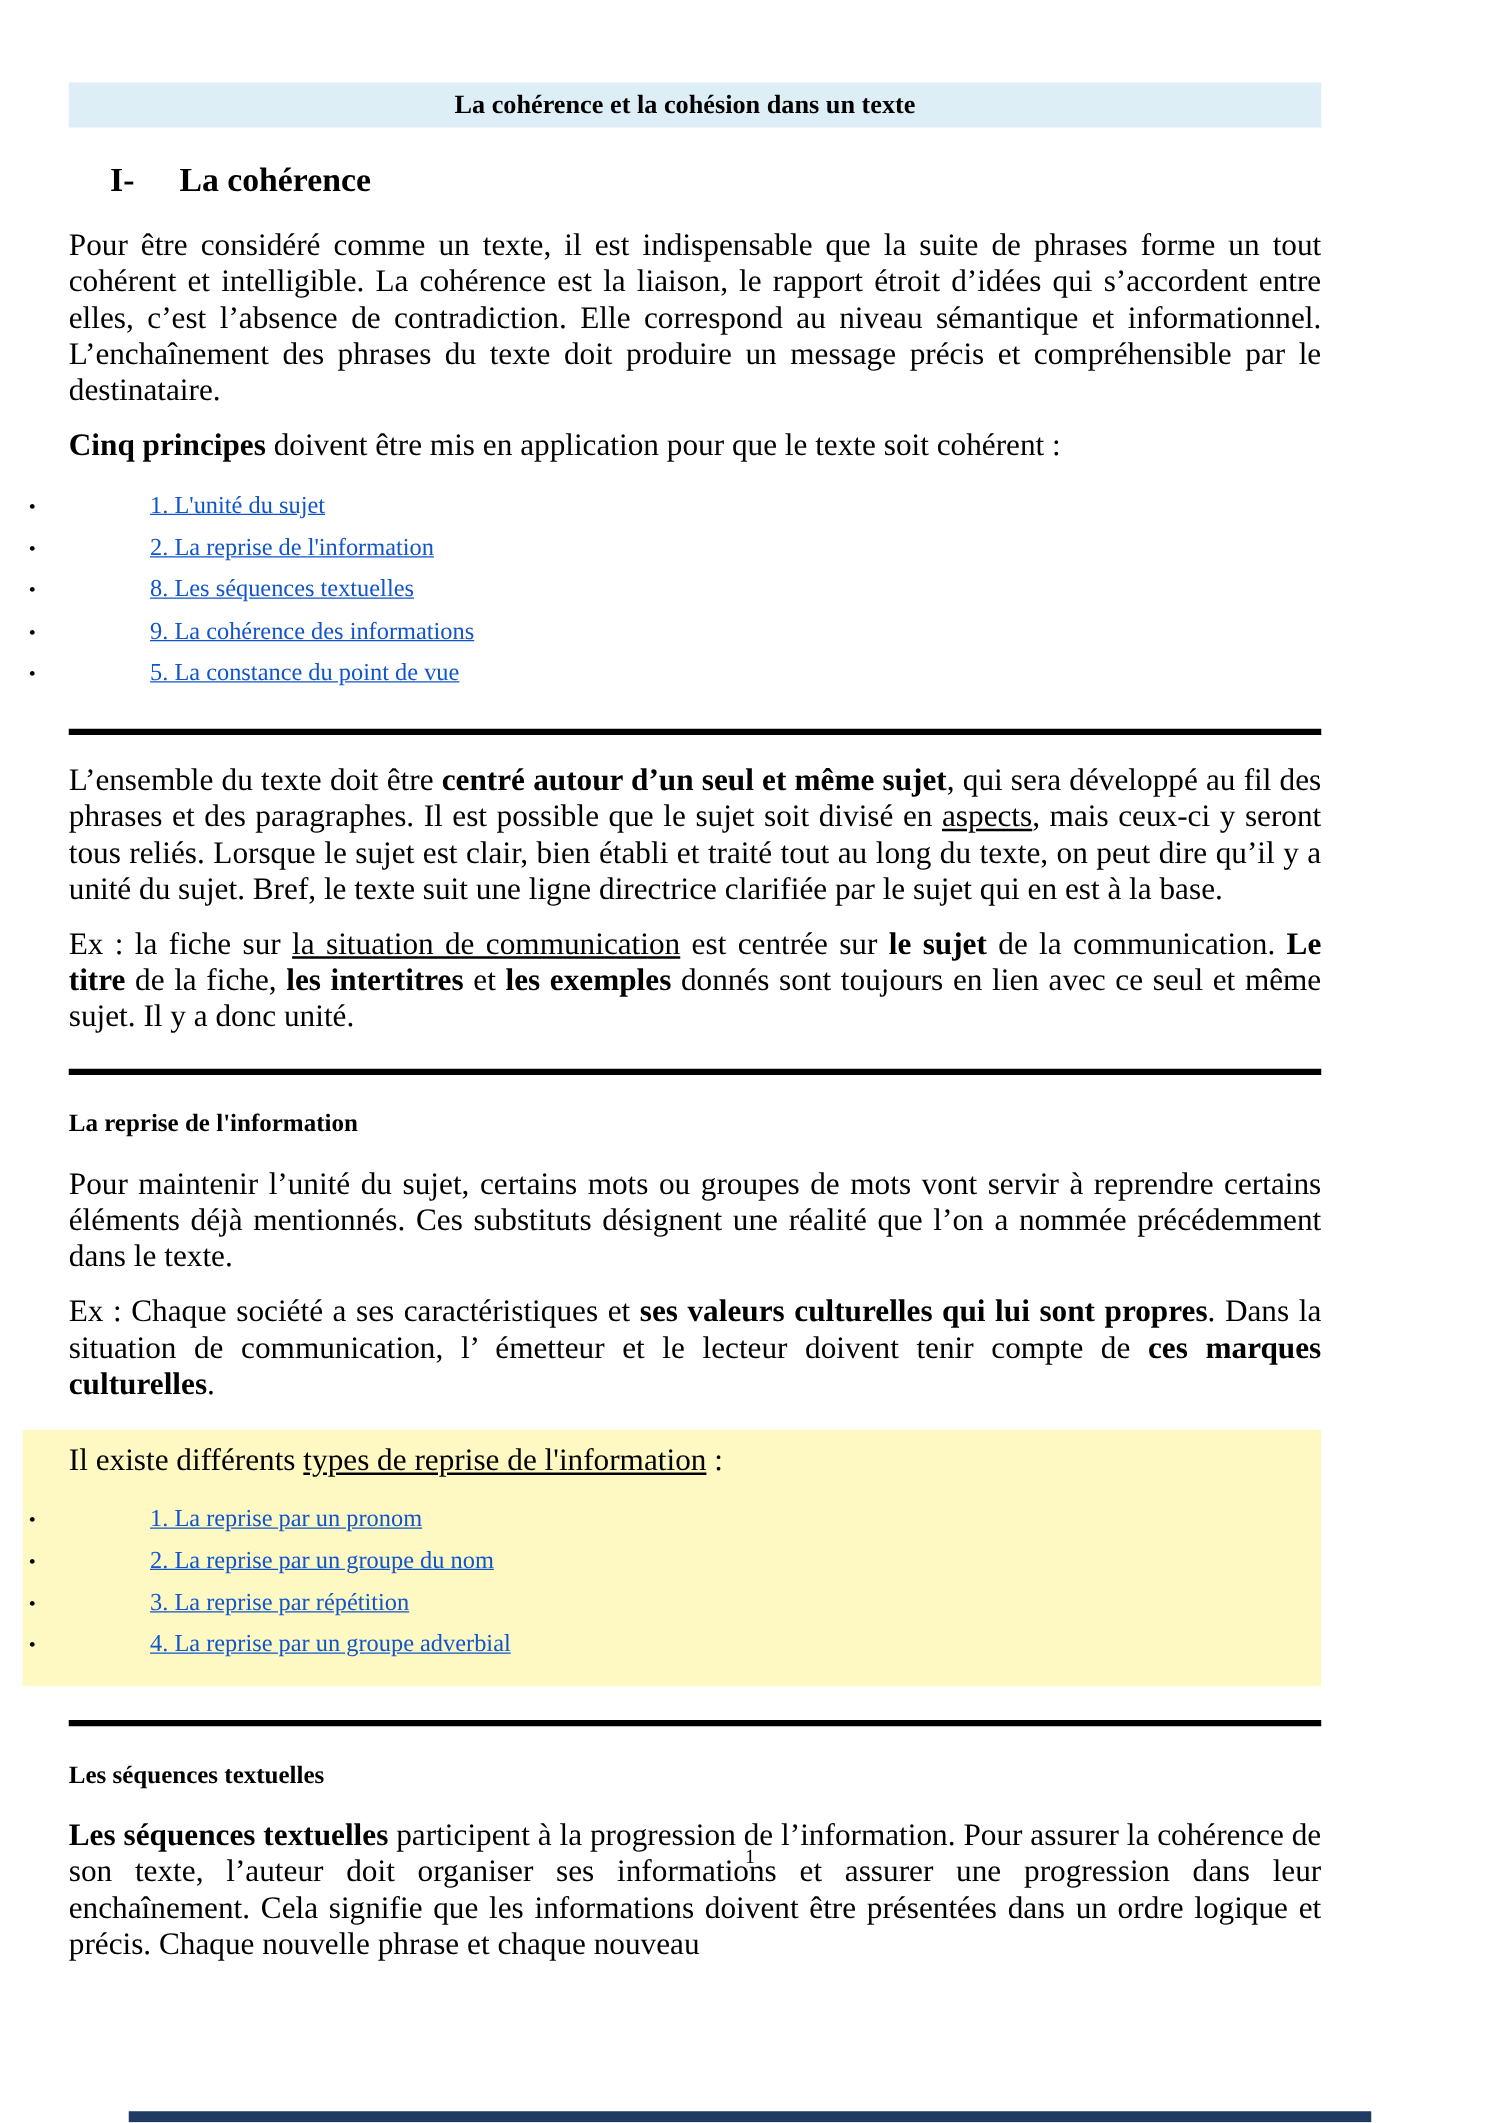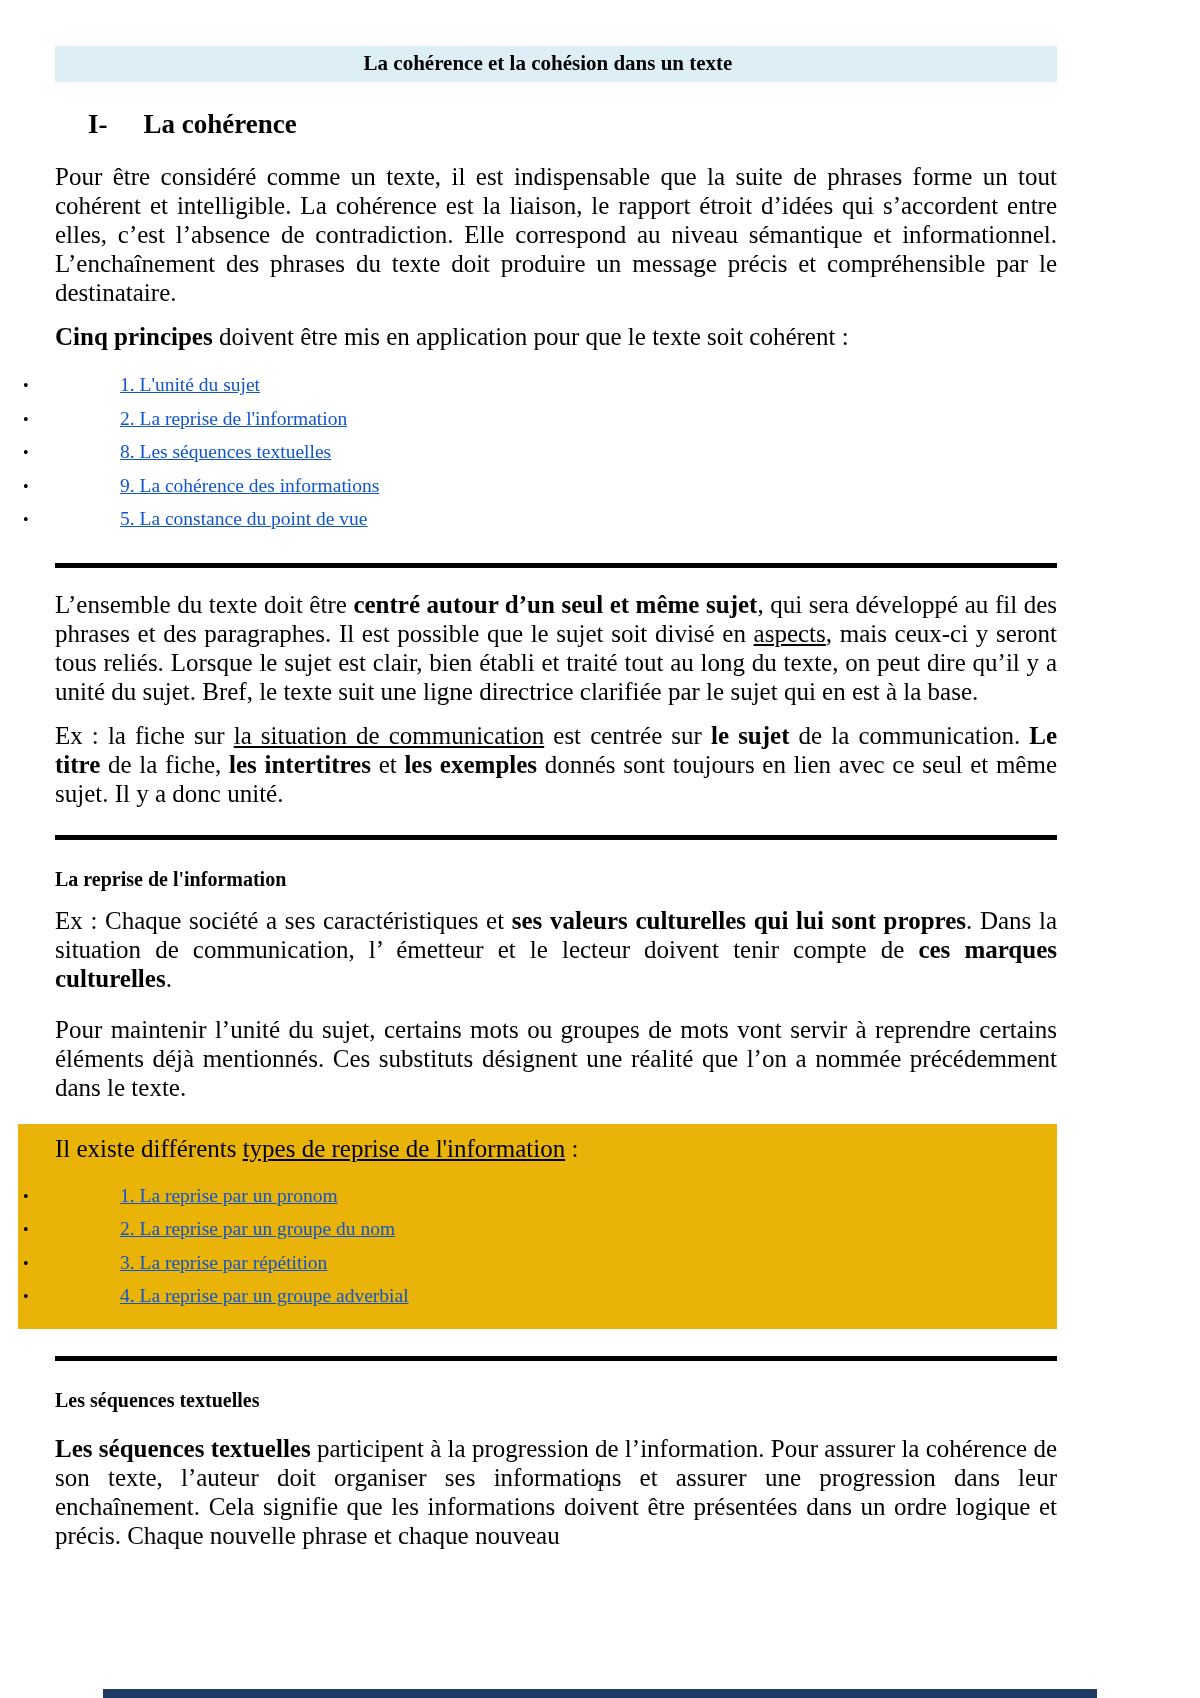--- a/index.html
+++ b/index.html
@@ -18,20 +18,21 @@
     left: 55px;
     top: 46px;
     width: 1002px;
   }
   .title-band {
     background: #ddeef6;
     text-align: center;
     font-weight: bold;
     font-size: 21px;
     padding: 5px 16px 6px 0;
+    margin-top: 20px;
   }
   .h1 {
     margin-top: 27px;
     font-size: 27px;
     font-weight: bold;
     padding-left: 33px;
   }
   .h1 .h1-label { margin-left: 36px; }
   .h2 {
     font-size: 20px;
@@ -70,21 +71,21 @@
     cursor: pointer;
   }
   .rule {
     height: 5px;
     background: #000000;
     margin-top: 27px;
   }
   .hl-block {
     margin-left: -37px;
     padding: 2px 0 16px 37px;
-    background: #eab308;
+    background: #fef9c3;
     margin-top: 22px;
   }
   .hl-block p.body { margin-top: 8px; }
   .hl-block ul.links { margin-top: 16px; }
   .page-num {
     position: absolute;
     top: 1477px;
     left: 0;
     width: 100%;
     text-align: center;
@@ -129,23 +130,23 @@
 
 
     <p class="body first"><span>L’ensemble du texte doit être </span><span class="b">centré autour d’un seul et même sujet</span><span>, qui sera développé au fil des phrases et des paragraphes. Il est possible que le sujet soit divisé en </span><span class="u">aspects</span><span>, mais ceux-ci y seront tous reliés. Lorsque le sujet est clair, bien établi et traité tout au long du texte, on peut dire qu’il y a unité du sujet. Bref, le texte suit une ligne directrice clarifiée par le sujet qui en est à la base.</span></p>
 
     <p class="body"><span>Ex : la fiche sur </span><span class="u">la situation de communication</span><span> est centrée sur </span><span class="b">le sujet</span><span> de la communication. </span><span class="b">Le titre</span><span> de la fiche, </span><span class="b">les intertitres</span><span> et </span><span class="b">les exemples</span><span> donnés sont toujours en lien avec ce seul et même sujet. Il y a donc unité.</span></p>
 
     <div class="rule"></div>
 
     <div class="h2">La reprise de l'information</div>
 
+    <p class="body first"><span>Pour maintenir l’unité du sujet, certains mots ou groupes de mots vont servir à reprendre certains éléments déjà mentionnés. Ces substituts désignent une réalité que l’on a nommée précédemment dans le texte.</span></p>
+
     <p class="body"><span>Ex : Chaque société a ses caractéristiques et </span><span class="b">ses valeurs culturelles qui lui sont propres</span><span>. Dans la situation de communication, l’ émetteur et le lecteur doivent tenir compte de </span><span class="b">ces marques culturelles</span><span>.</span></p>
-
-    <p class="body first"><span>Pour maintenir l’unité du sujet, certains mots ou groupes de mots vont servir à reprendre certains éléments déjà mentionnés. Ces substituts désignent une réalité que l’on a nommée précédemment dans le texte.</span></p>
 
     <div class="hl-block">
       <p class="body"><span>Il existe différents </span><span class="u">types de reprise de l'information</span><span> :</span></p>
 
       <ul class="links">
         <li><span class="bullet">•</span><a class="doclink"> 1. La reprise par un pronom</a></li>
         <li><span class="bullet">•</span><a class="doclink"> 2. La reprise par un groupe du nom</a></li>
         <li><span class="bullet">•</span><a class="doclink"> 3. La reprise par répétition</a></li>
         <li><span class="bullet">•</span><a class="doclink"> 4. La reprise par un groupe adverbial</a></li>
       </ul>

